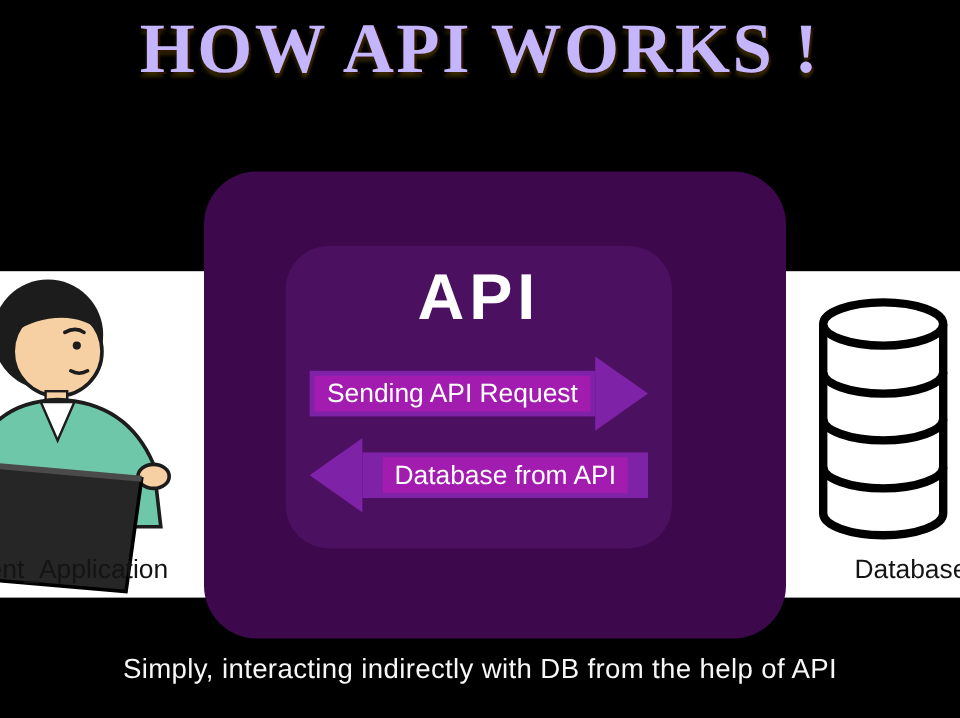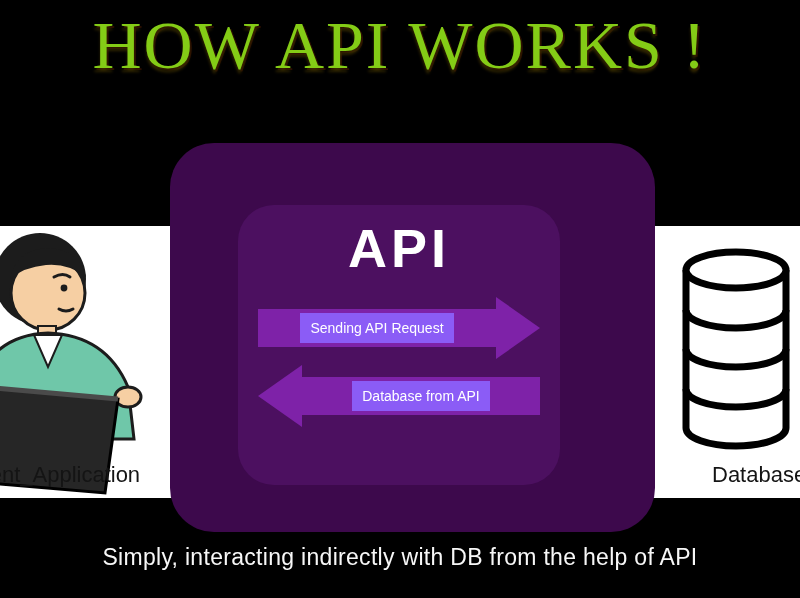--- a/index.html
+++ b/index.html
@@ -4,51 +4,51 @@
 <style>
   html,body{margin:0;padding:0;background:#000;}
   .canvas{
     position:relative;width:800px;height:598px;overflow:hidden;
     background:#000;font-family:"Liberation Sans",sans-serif;
   }
   
   .title{
     position:absolute;top:6px;left:50%;transform:translateX(-50%);
     white-space:nowrap;z-index:3;
-    font-family:"Liberation Serif",serif;font-weight:400;
-    font-size:68px;letter-spacing:2px;color:#84cc16;
+    font-family:"Liberation Serif",serif;font-weight:700;
+    font-size:59px;letter-spacing:2px;color:#c4b5fd;
     text-shadow:0 4px 3px rgba(60,48,0,.8), 2px 2px 0 rgba(120,40,0,.35);
   }
   
   .white-band{
     position:absolute;left:0;top:226px;width:800px;height:272px;
     background:#ffffff;z-index:1;
   }
   
   .outer-panel{
     position:absolute;left:170px;top:143px;width:485px;height:389px;
     background:#3d094c;border-radius:44px;z-index:2;
   }
   .inner-panel{
-    position:absolute;left:68px;top:62px;width:322px;height:280px;
+    position:absolute;left:68px;top:62px;width:322px;height:252px;
     background:#4c1060;border-radius:36px;overflow:hidden;
   }
   .api-title{
     margin-top:12px;text-align:center;color:#ffffff;
     font-size:54px;font-weight:800;letter-spacing:4px;
   }
   .arrow{display:flex;align-items:center;width:282px;height:62px;margin:0 auto;}
   .arrow.request{margin-top:18px;}
   .arrow.response{margin-top:6px;}
   .arrow-body{
     flex:1;height:38px;background:#7e22a8;
     display:flex;align-items:center;justify-content:center;
   }
   .arrow-label{
-    background:#8b5cf6;color:#fff;font-size:14px;line-height:26px;
+    background:#a21caf;color:#fff;font-size:22px;line-height:26px;
     padding:2px 10px;white-space:nowrap;
   }
   .head-right{
     width:0;height:0;
     border-left:44px solid #7e22a8;
     border-top:31px solid transparent;
     border-bottom:31px solid transparent;
   }
   .head-left{
     width:0;height:0;

